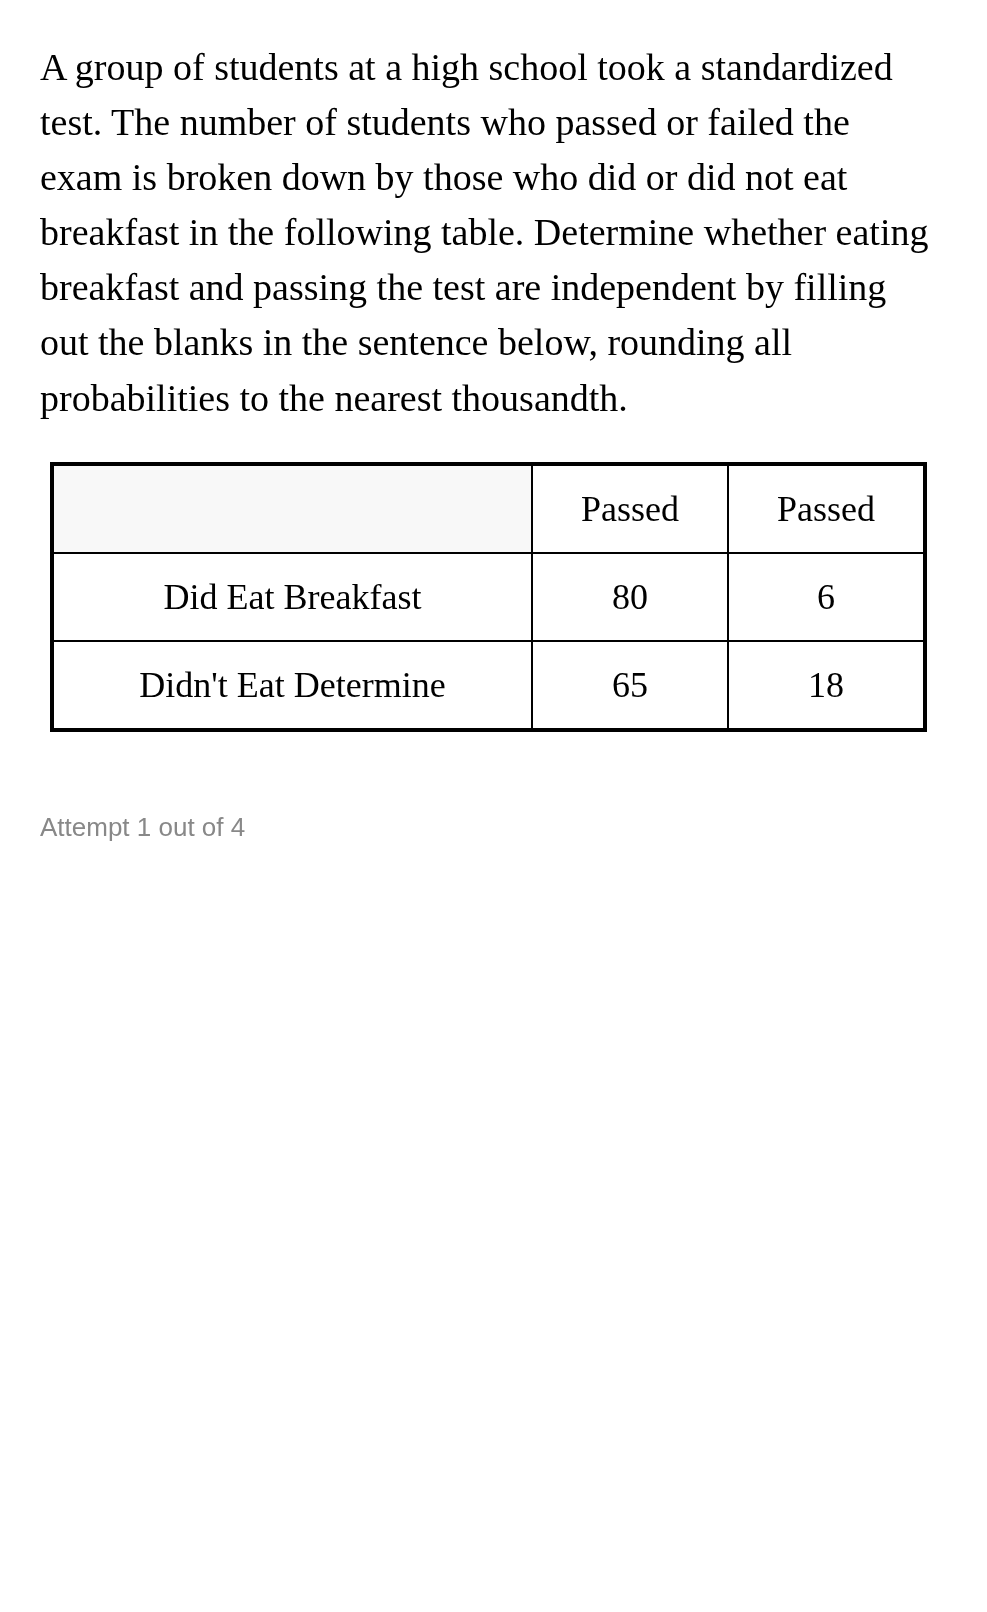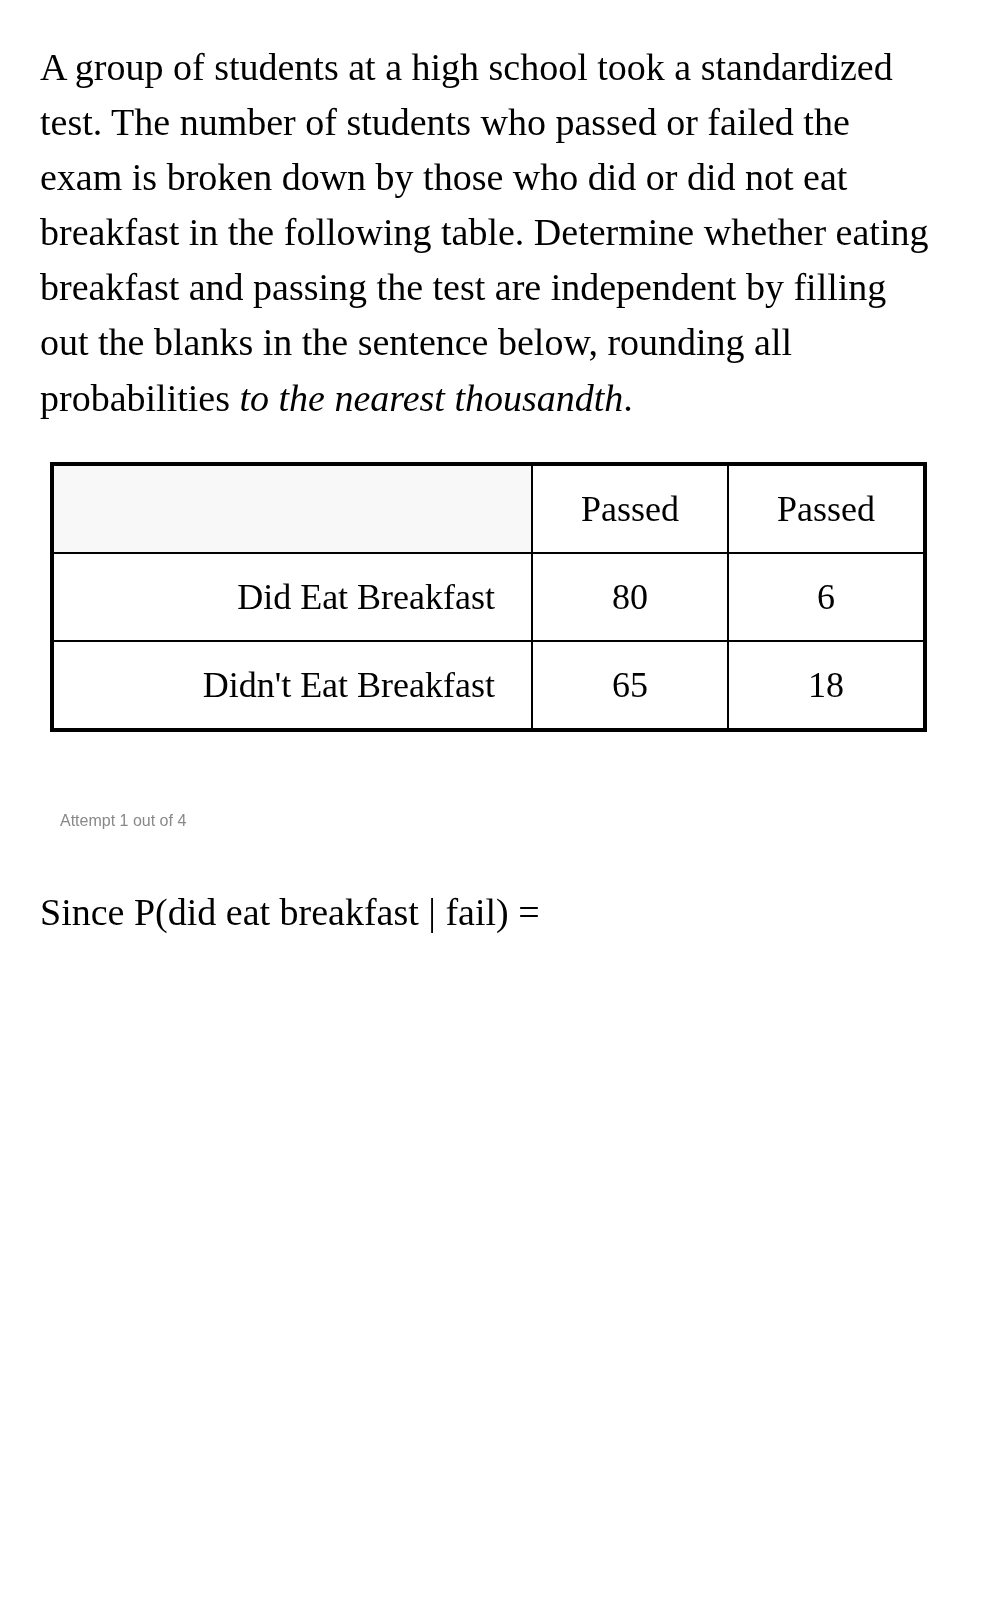--- a/index.html
+++ b/index.html
@@ -25,21 +25,20 @@
     }
 
     .problem-text {
       font-size: 38px;
       line-height: 1.45;
       margin-bottom: 36px;
       font-family: Georgia, 'Times New Roman', serif;
     }
 
     .italic {
-      font-style: italic;
       text-align: right;
     }
 
     .table-wrapper {
       margin: 0 10px 50px 10px;
       border: 2px solid #000;
     }
 
     table {
       width: 100%;
@@ -48,21 +47,21 @@
     }
 
     table th, table td {
       border: 2px solid #000;
       padding: 22px 36px;
       text-align: center;
       vertical-align: middle;
     }
 
     table th:first-child, table td:first-child {
-      text-align: right;
+      text-align: center;
       width: 55%;
     }
 
     table th {
       font-weight: normal;
       background-color: #ffffff;
     }
 
     table .header-row th:first-child {
       border-right: 2px solid #000;
@@ -105,25 +104,24 @@
       grid-template-rows: repeat(3, 6px);
       gap: 3px;
     }
 
     .key-dot {
       background-color: #555;
       border-radius: 1px;
     }
 
     .attempt-text {
-      font-size: 16px;
+      font-size: 26px;
       color: #888888;
       font-family: Arial, sans-serif;
       margin-bottom: 40px;
-      margin-left: 20px;
     }
 
     .since-text {
       font-size: 38px;
       font-family: Georgia, 'Times New Roman', serif;
       margin-top: 20px;
     }
   </style>
 </head>
 <body>
@@ -143,27 +141,26 @@
           <th>Passed</th>
         </tr>
       </thead>
       <tbody>
         <tr>
           <td>Did Eat Breakfast</td>
           <td>80</td>
           <td>6</td>
         </tr>
         <tr>
-          <td>Didn't Eat Breakfast</td>
+          <td>Didn't Eat Determine</td>
           <td>65</td>
           <td>18</td>
         </tr>
       </tbody>
     </table>
   </div>
 
   <div class="answer-section">
     <p class="attempt-text">Attempt 1 out of 4</p>
   </div>
 
-  <p class="since-text">Since P(did eat breakfast | fail) =</p>
 
 </div>
 
 </body></html>

